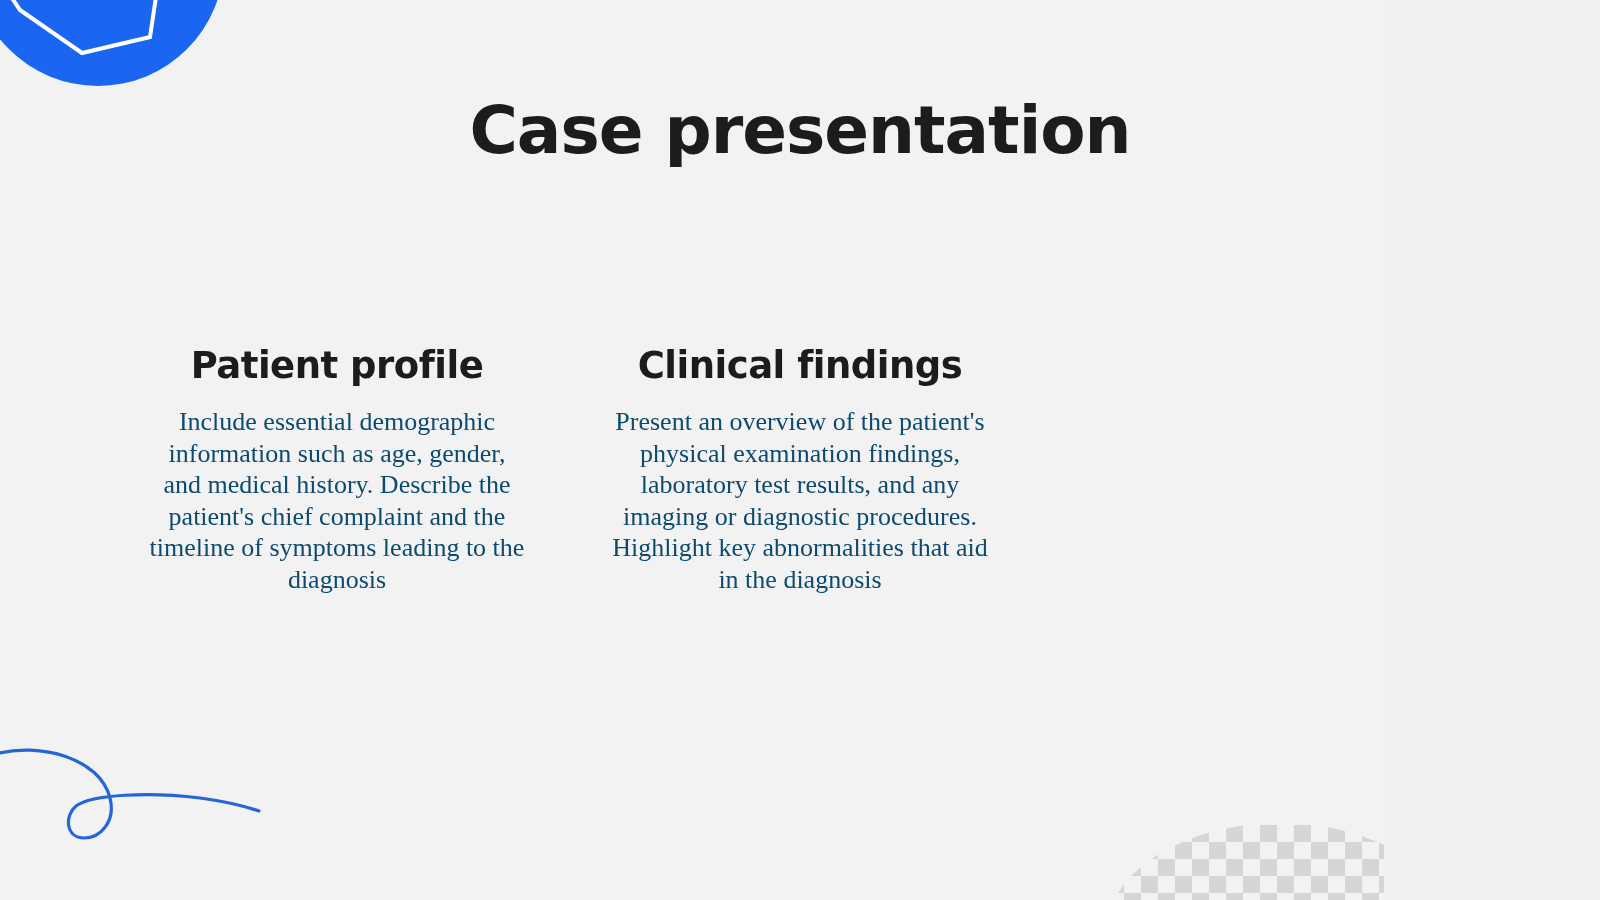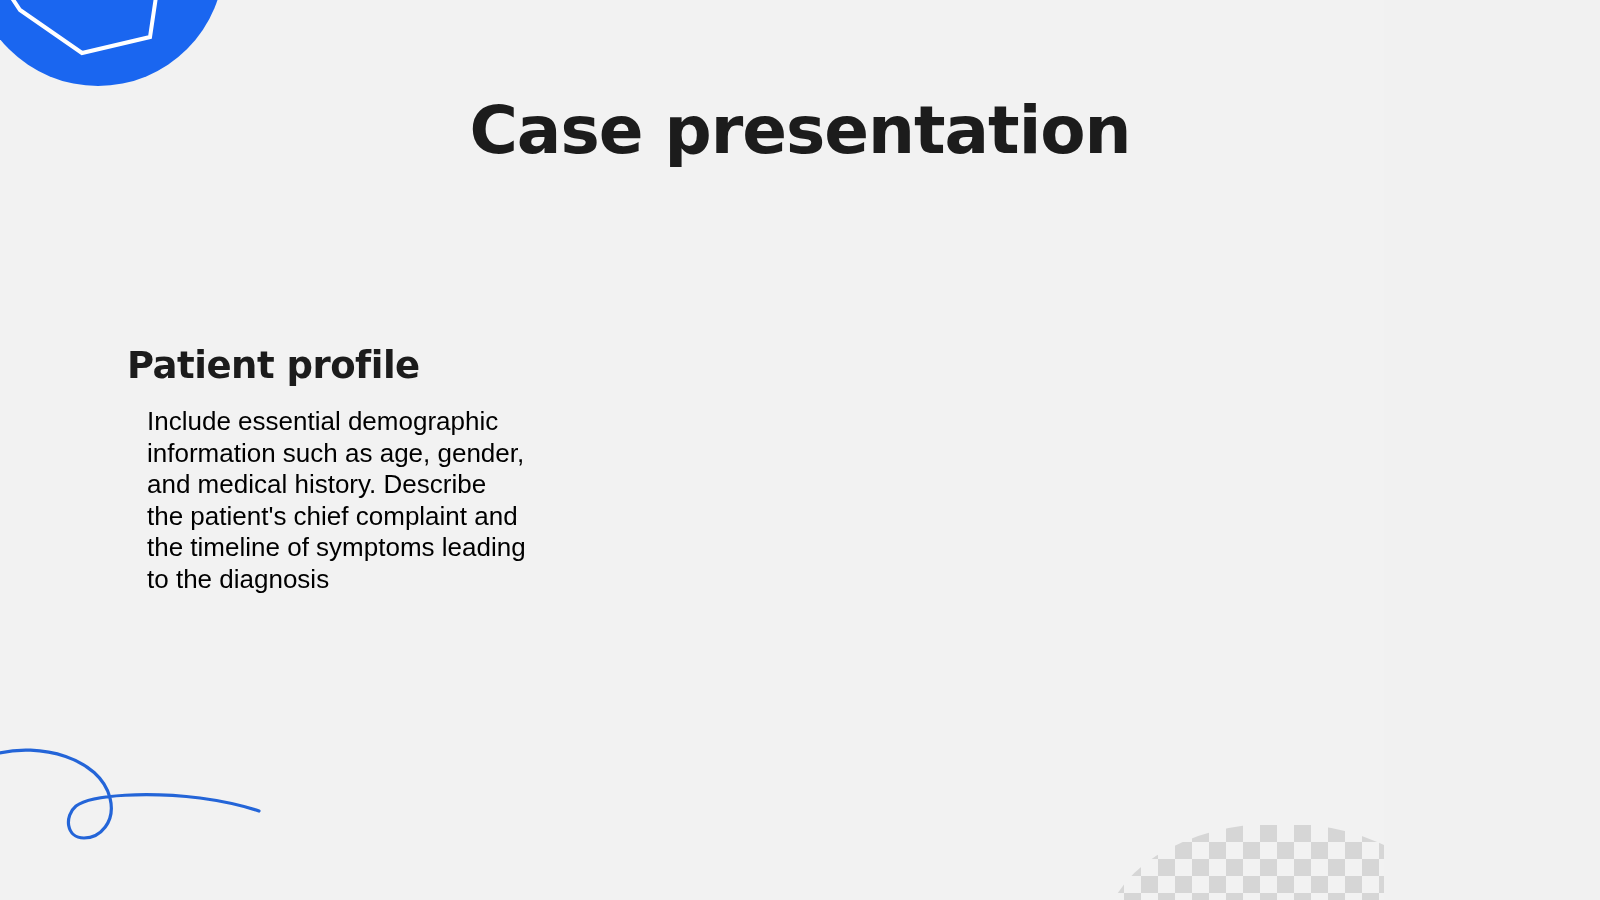--- a/index.html
+++ b/index.html
@@ -30,41 +30,41 @@
     font-weight: bold;
     font-size: 66px;
     letter-spacing: -1px;
     color: #1c1c1c;
     margin: 0;
   }
   .column {
     position: absolute;
     top: 344px;
     width: 420px;
-    text-align: left;
+    text-align: center;
   }
   .col-1 { left: 127px; }
   .col-2 { left: 590px; }
   .col-3 { left: 1053px; }
   .column h2 {
     margin: 0 0 18px 0;
     font-family: "DejaVu Sans", "Liberation Sans", sans-serif;
     font-weight: bold;
     font-size: 37px;
     letter-spacing: -0.5px;
     color: #1c1c1c;
     line-height: 44px;
   }
   .column p {
     margin: 16px auto;
     width: 380px;
-    font-family: Liberation Sans, sans-serif;
+    font-family: Liberation Serif, serif;
     font-size: 26px;
     line-height: 31.5px;
-    color: #000000;
+    color: #0c4a6e;
   }
 </style>
 </head>
 <body>
 
 <div class="slide">
 
   <svg class="deco" style="left:-40px; top:-160px;" width="260" height="250" viewBox="0 0 260 250">
     <circle cx="138" cy="120" r="126" fill="#1a66f0"></circle>
     <polygon points="20,110 60,70 160,40 200,130 190,197 122,213 60,170" fill="none" stroke="#ffffff" stroke-width="4" stroke-linejoin="miter"></polygon>
@@ -91,17 +91,21 @@
     <rect x="0" y="0" width="380" height="75" fill="url(#checker)" clip-path="url(#semi)"></rect>
   </svg>
 
   <h1 class="title">Case presentation</h1>
 
   <div class="column col-1">
     <h2>Patient profile</h2>
     <p>Include essential demographic information such as age, gender, and medical history. Describe the patient's chief complaint and the timeline of symptoms leading to the diagnosis</p>
   </div>
 
+  <div class="column col-2">
+    <h2>Clinical findings</h2>
+    <p>Present an overview of the patient's physical examination findings, laboratory test results, and any imaging or diagnostic procedures. Highlight key abnormalities that aid in the diagnosis</p>
+  </div>
 
   <div class="column col-3">
   </div>
 
 </div>
 
 </body></html>

